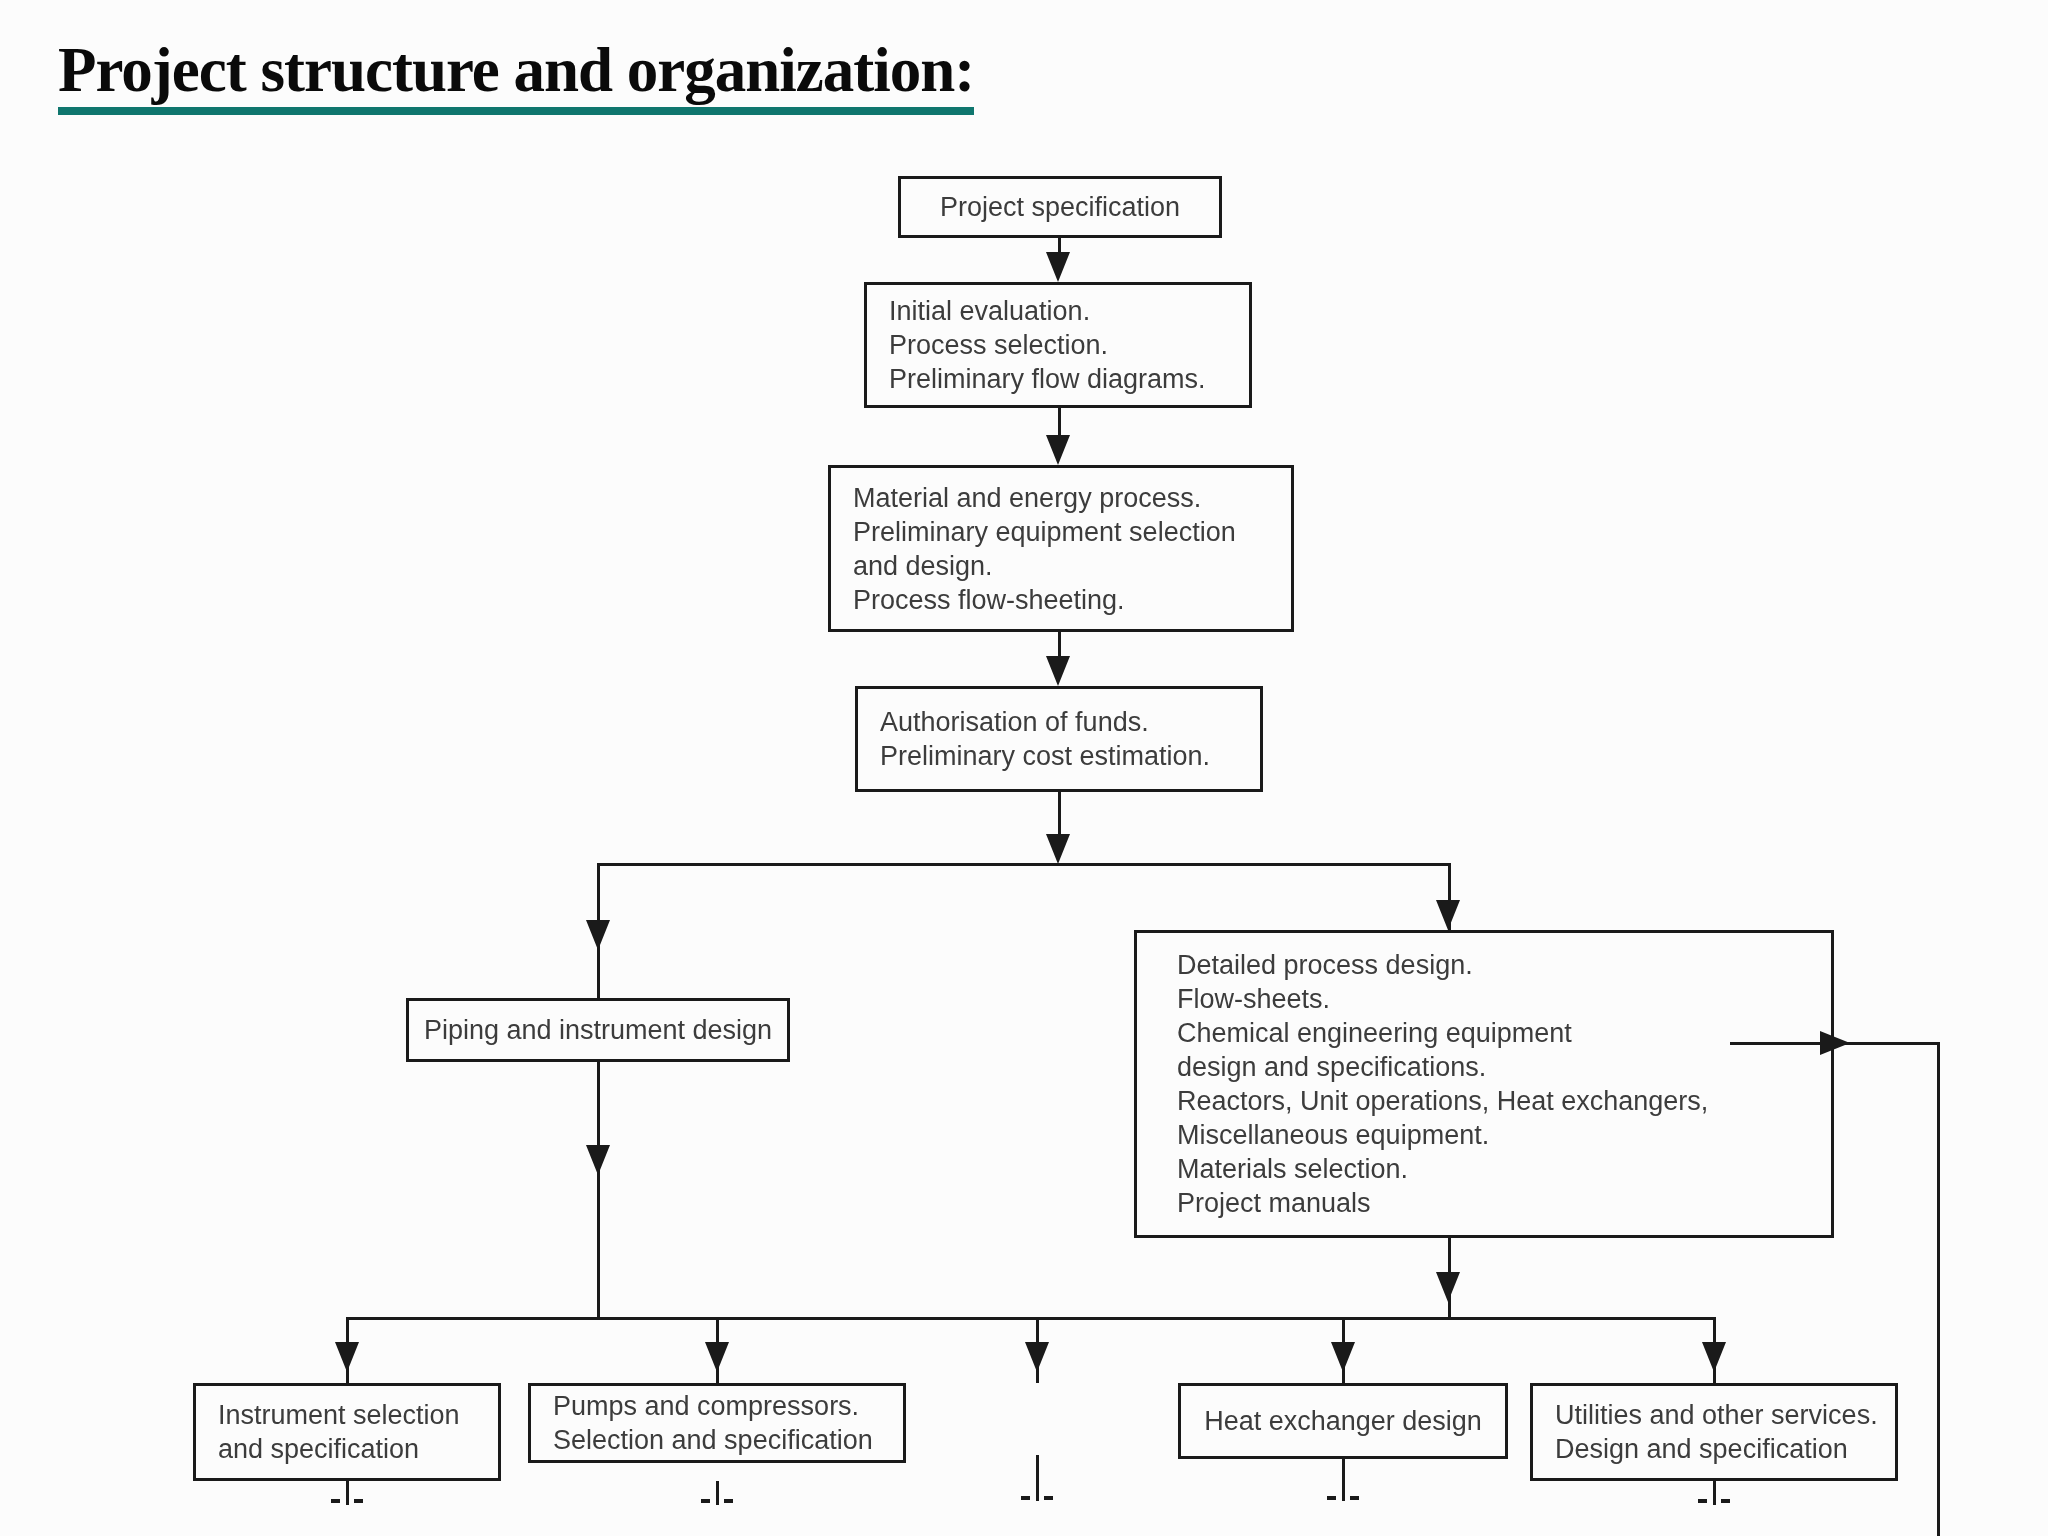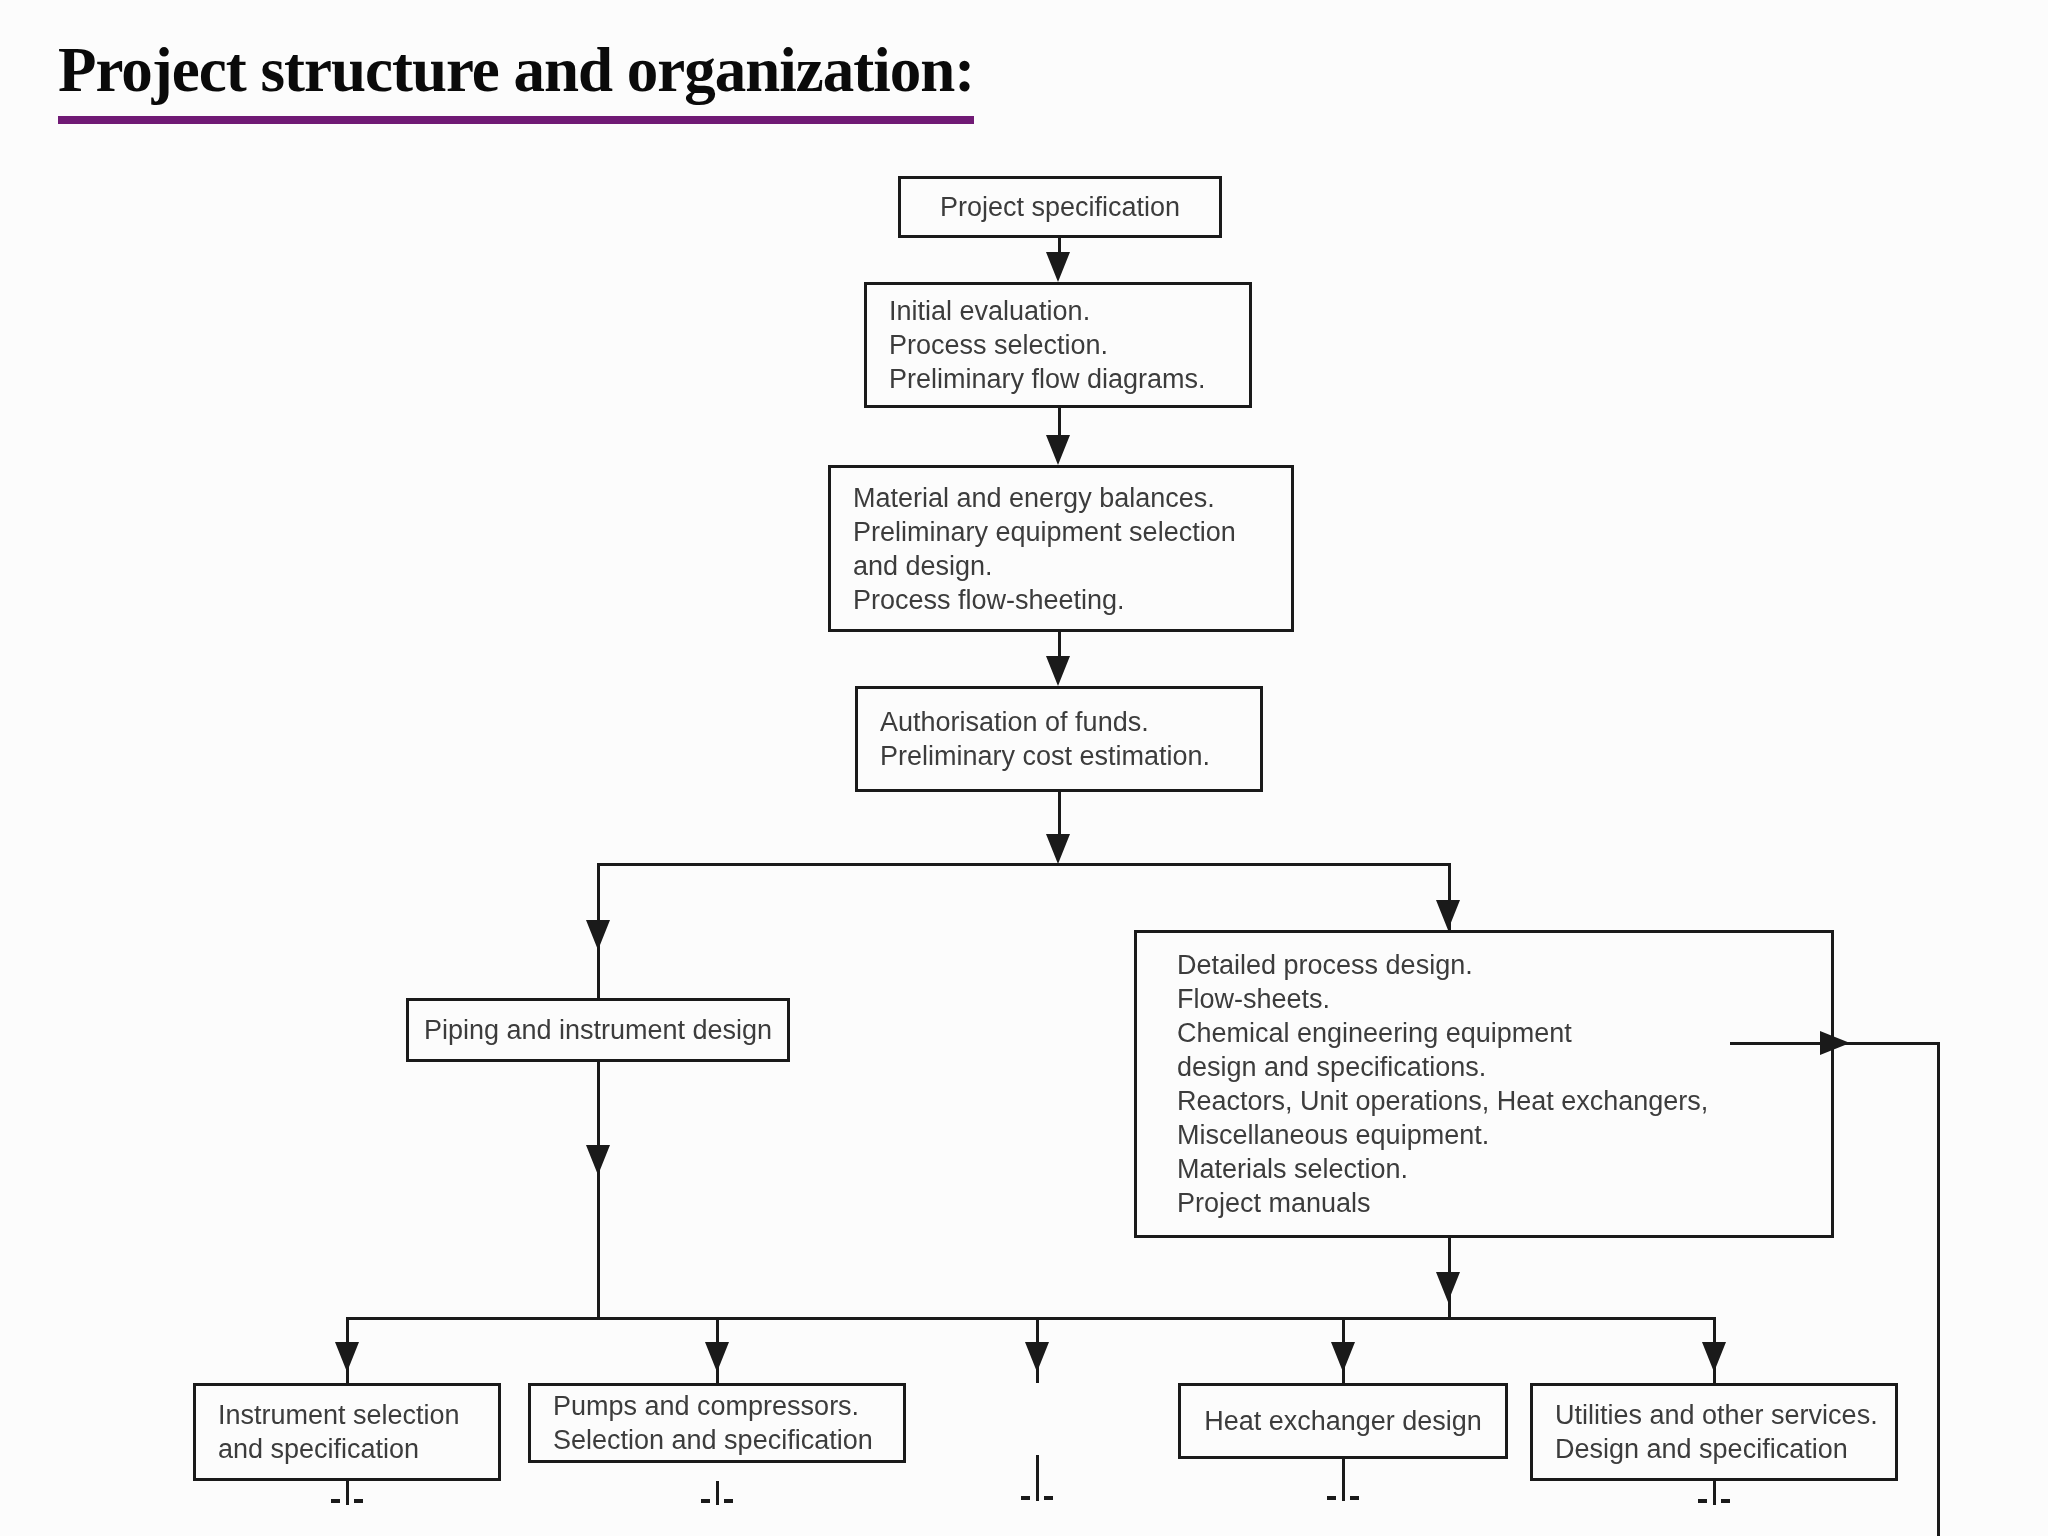--- a/index.html
+++ b/index.html
@@ -17,22 +17,21 @@
     font-family:"Liberation Sans", sans-serif;
   }
   .title{
     position:absolute;
     left:58px; top:34px;
     font-family:"Liberation Serif", serif;
     font-weight:bold;
     font-size:63px;
     letter-spacing:-1px;
     color:#0a0a0a;
-    border-bottom:8px solid #701a75;
-    padding-bottom:9px;
+    border-bottom:8px solid #0f766e;
     white-space:nowrap;
   }
   .node{
     position:absolute;
     border:3px solid var(--ink);
     background:var(--bg);
     display:flex;
     flex-direction:column;
     justify-content:center;
     font-size:27px;
@@ -70,21 +69,21 @@
     <div>Project specification</div>
   </div>
 
   <div class="node leftpad" style="left:864px;top:282px;width:388px;height:126px;">
     <div>Initial evaluation.</div>
     <div>Process selection.</div>
     <div>Preliminary flow diagrams.</div>
   </div>
 
   <div class="node leftpad" style="left:828px;top:465px;width:466px;height:167px;">
-    <div>Material and energy balances.</div>
+    <div>Material and energy process.</div>
     <div>Preliminary equipment selection</div>
     <div>and design.</div>
     <div>Process flow-sheeting.</div>
   </div>
 
   <div class="node leftpad" style="left:855px;top:686px;width:408px;height:106px;">
     <div>Authorisation of funds.</div>
     <div>Preliminary cost estimation.</div>
   </div>
 

